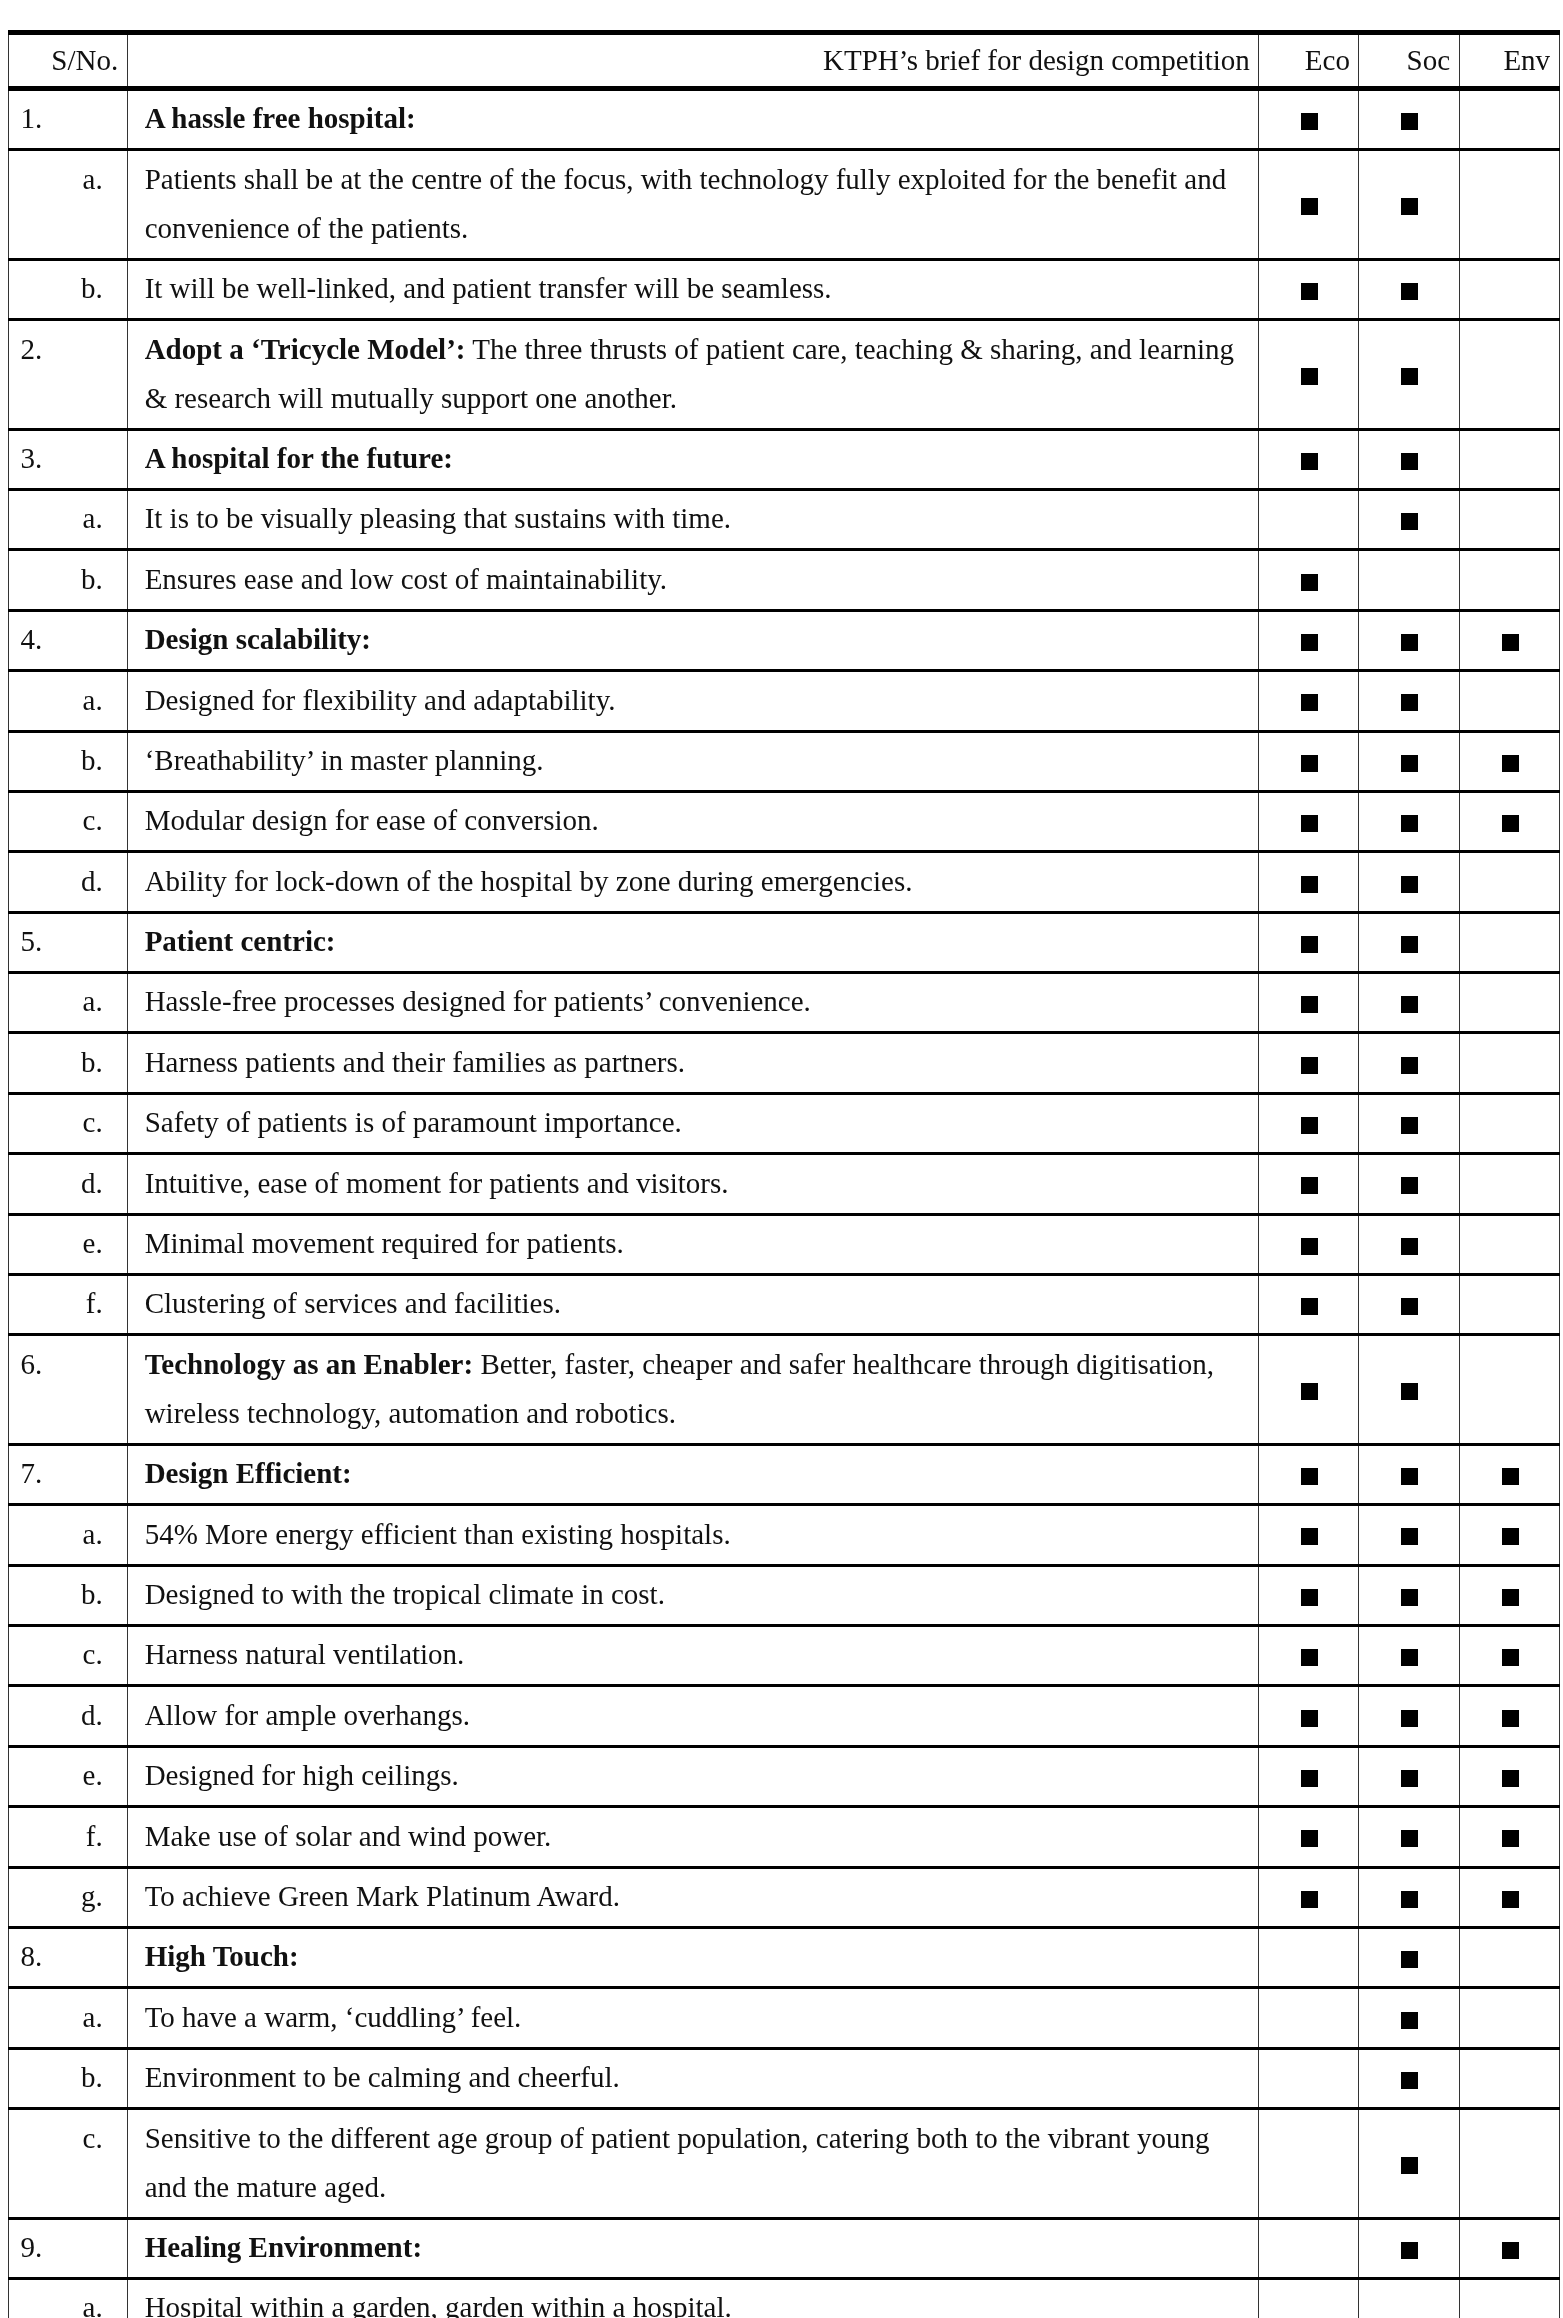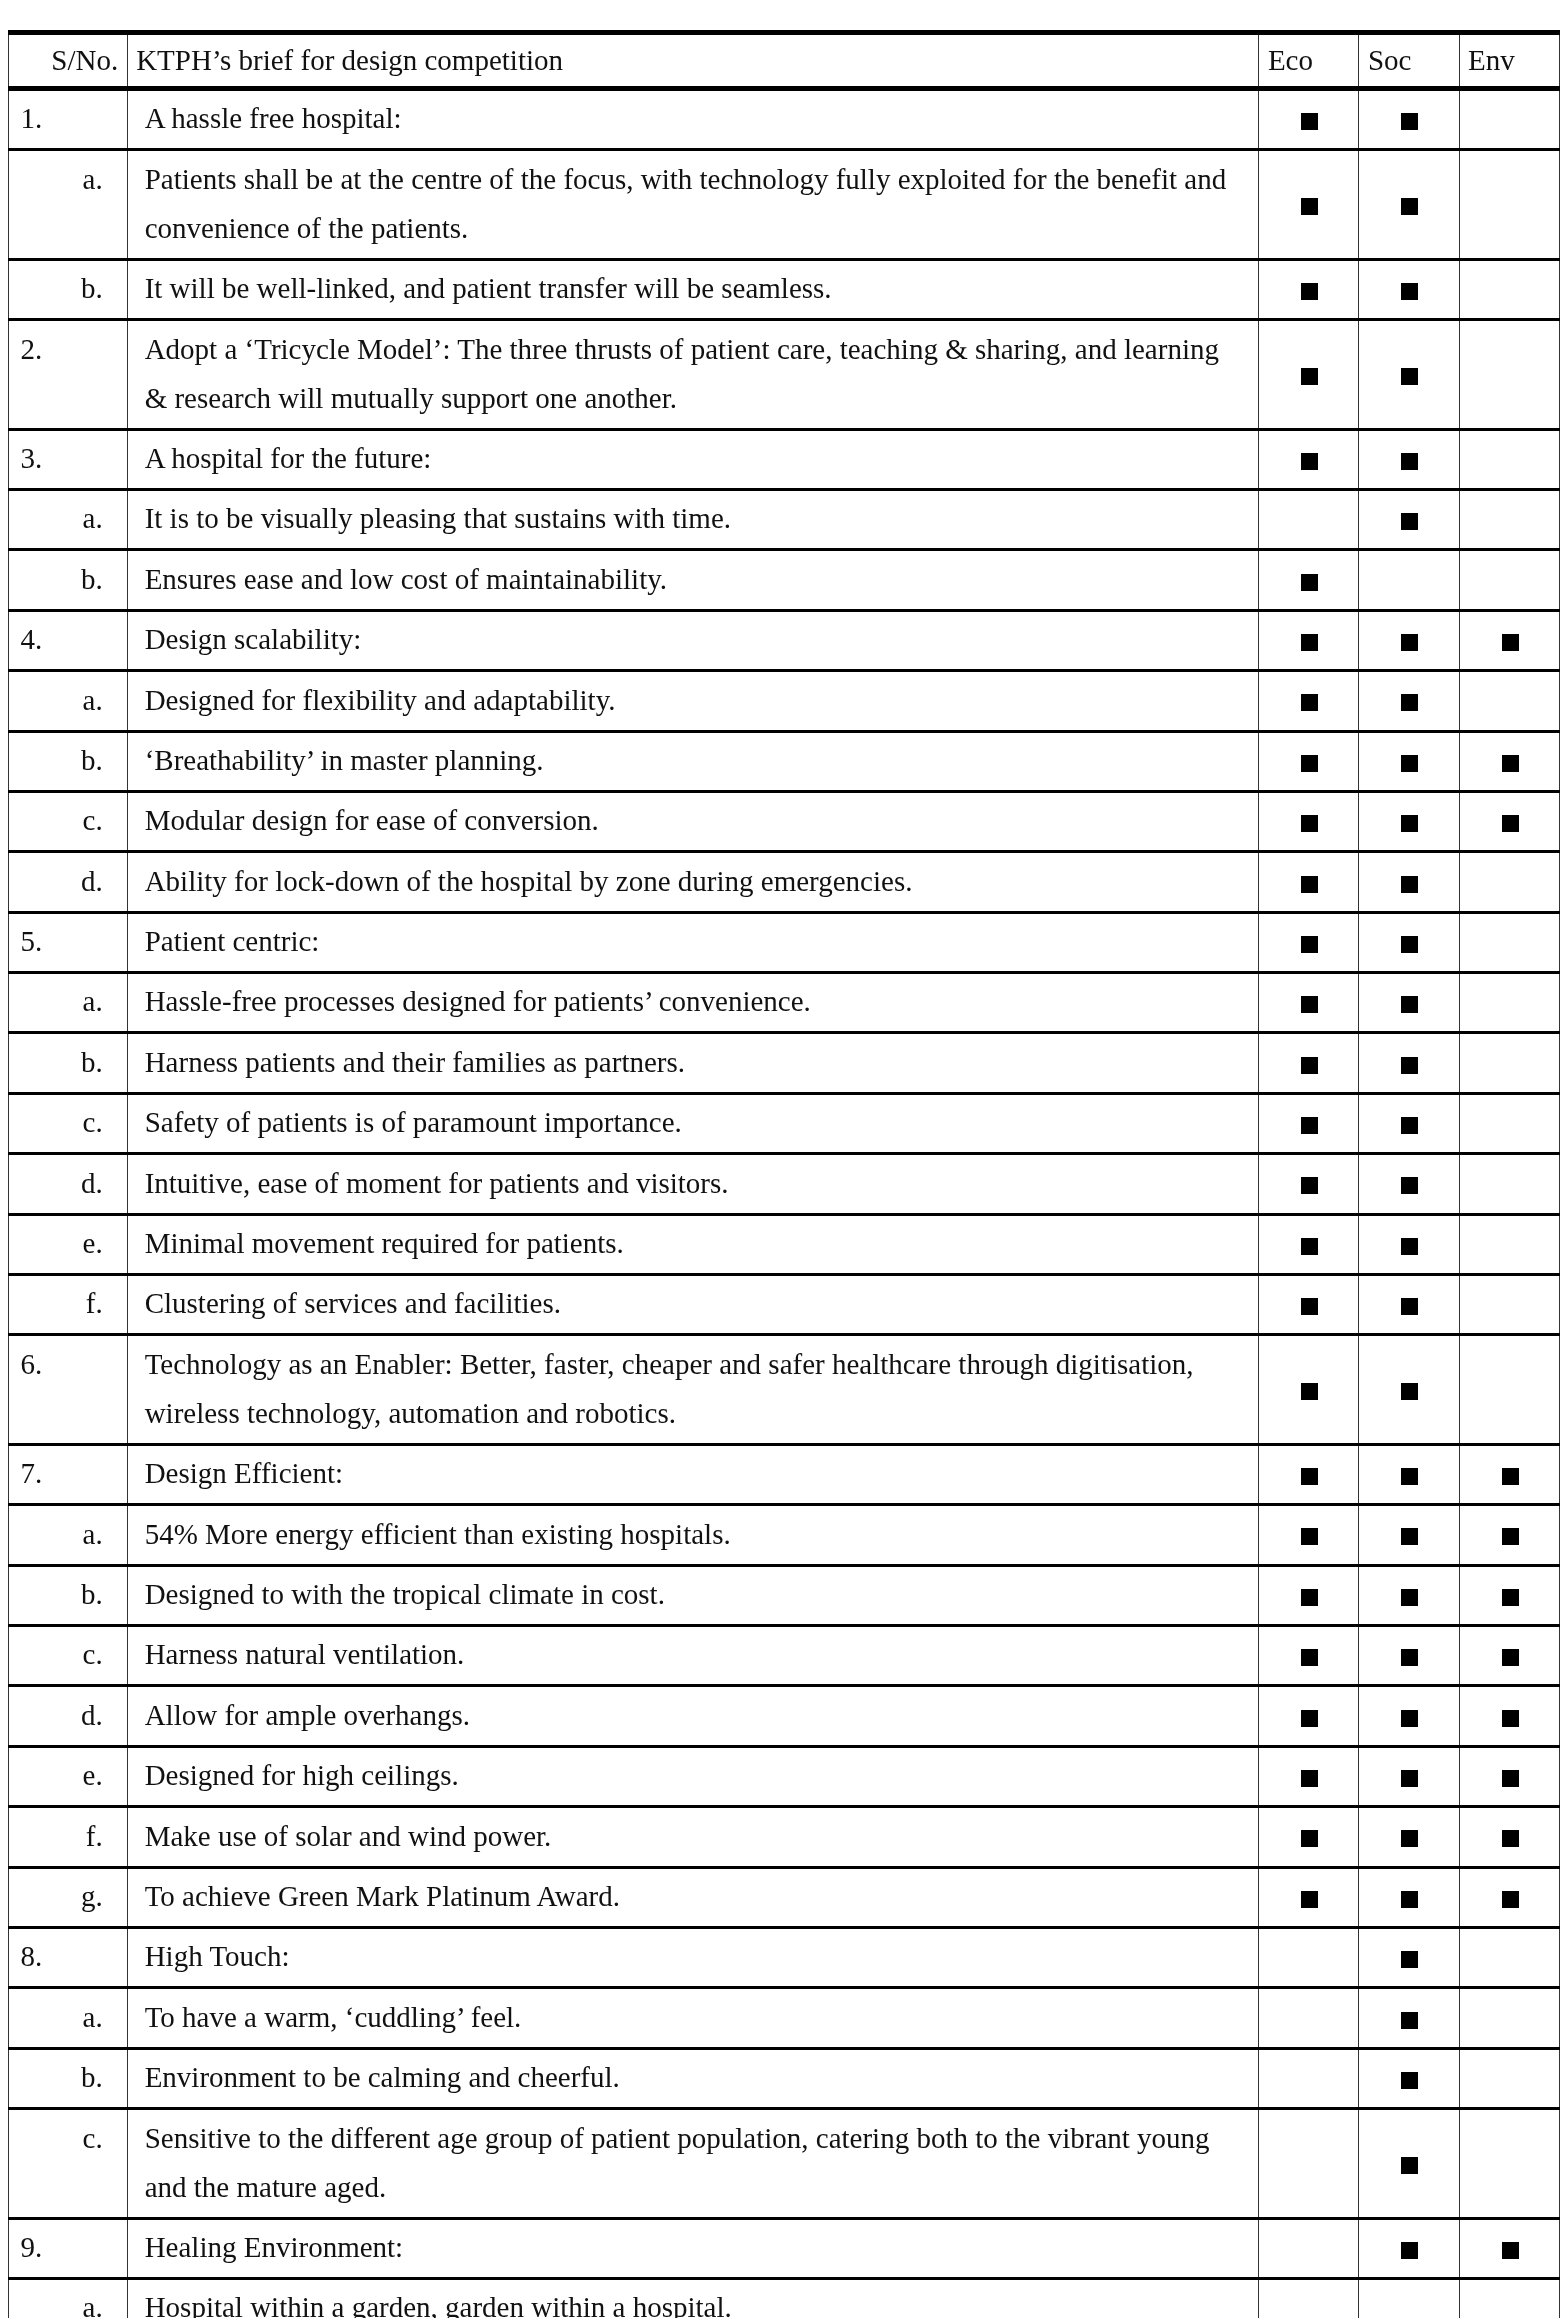--- a/index.html
+++ b/index.html
@@ -6,32 +6,32 @@
   body { width: 1564px; height: 2319px; position: relative; overflow: hidden;
          font-family: "Liberation Serif", "DejaVu Serif", serif; color: #111; }
   .cutoff { position: absolute; top: 0; left: 0; width: 1564px; height: 25px; }
   table.brief { position: absolute; left: 7.6px; top: 30px; width: 1552px;
                 border-collapse: collapse; table-layout: fixed; font-size: 29px; }
   table.brief col.c-sno { width: 119px; }
   table.brief col.c-txt { width: 1131px; }
   table.brief col.c-mk  { width: 100px; }
   table.brief thead tr { border-top: 5px solid #000; border-bottom: 5px solid #000; }
   table.brief th { font-weight: normal; height: 51px; border-left: 1.3px solid #333;
-                   border-right: 1.3px solid #333; padding: 0 8.5px; text-align: left; }
+                   border-right: 1.3px solid #333; padding: 0 8.5px; text-align: right; }
   table.brief th.h-sno { text-align: right; padding-left: 12px; }
   table.brief tbody tr { border-bottom: 3.4px solid #000; }
   table.brief tbody tr:last-child { border-bottom: 5px solid #000; }
   table.brief td { border-left: 1.3px solid #333; border-right: 1.3px solid #333;
                    padding: 3.4px 15px 5px 17px; line-height: 49px; vertical-align: middle; }
   td.sno { padding: 0 10px; }
   td.sno.top { text-align: left; padding-left: 12px; vertical-align: top; }
   td.sno.sub { text-align: right; padding-right: 24px; vertical-align: top; }
   td.mk { text-align: center; padding: 0; }
   .sq { display: inline-block; width: 17px; height: 17px; background: #000; vertical-align: middle; }
-  .bold { font-weight: normal; margin-top: 28px; }
+  .bold { font-weight: bold; margin-top: 28px; }
 </style>
 </head>
 <body>
 
 <div class="cutoff"></div>
 
 <table class="brief">
   <colgroup>
     <col class="c-sno">
       <col class="c-txt">

